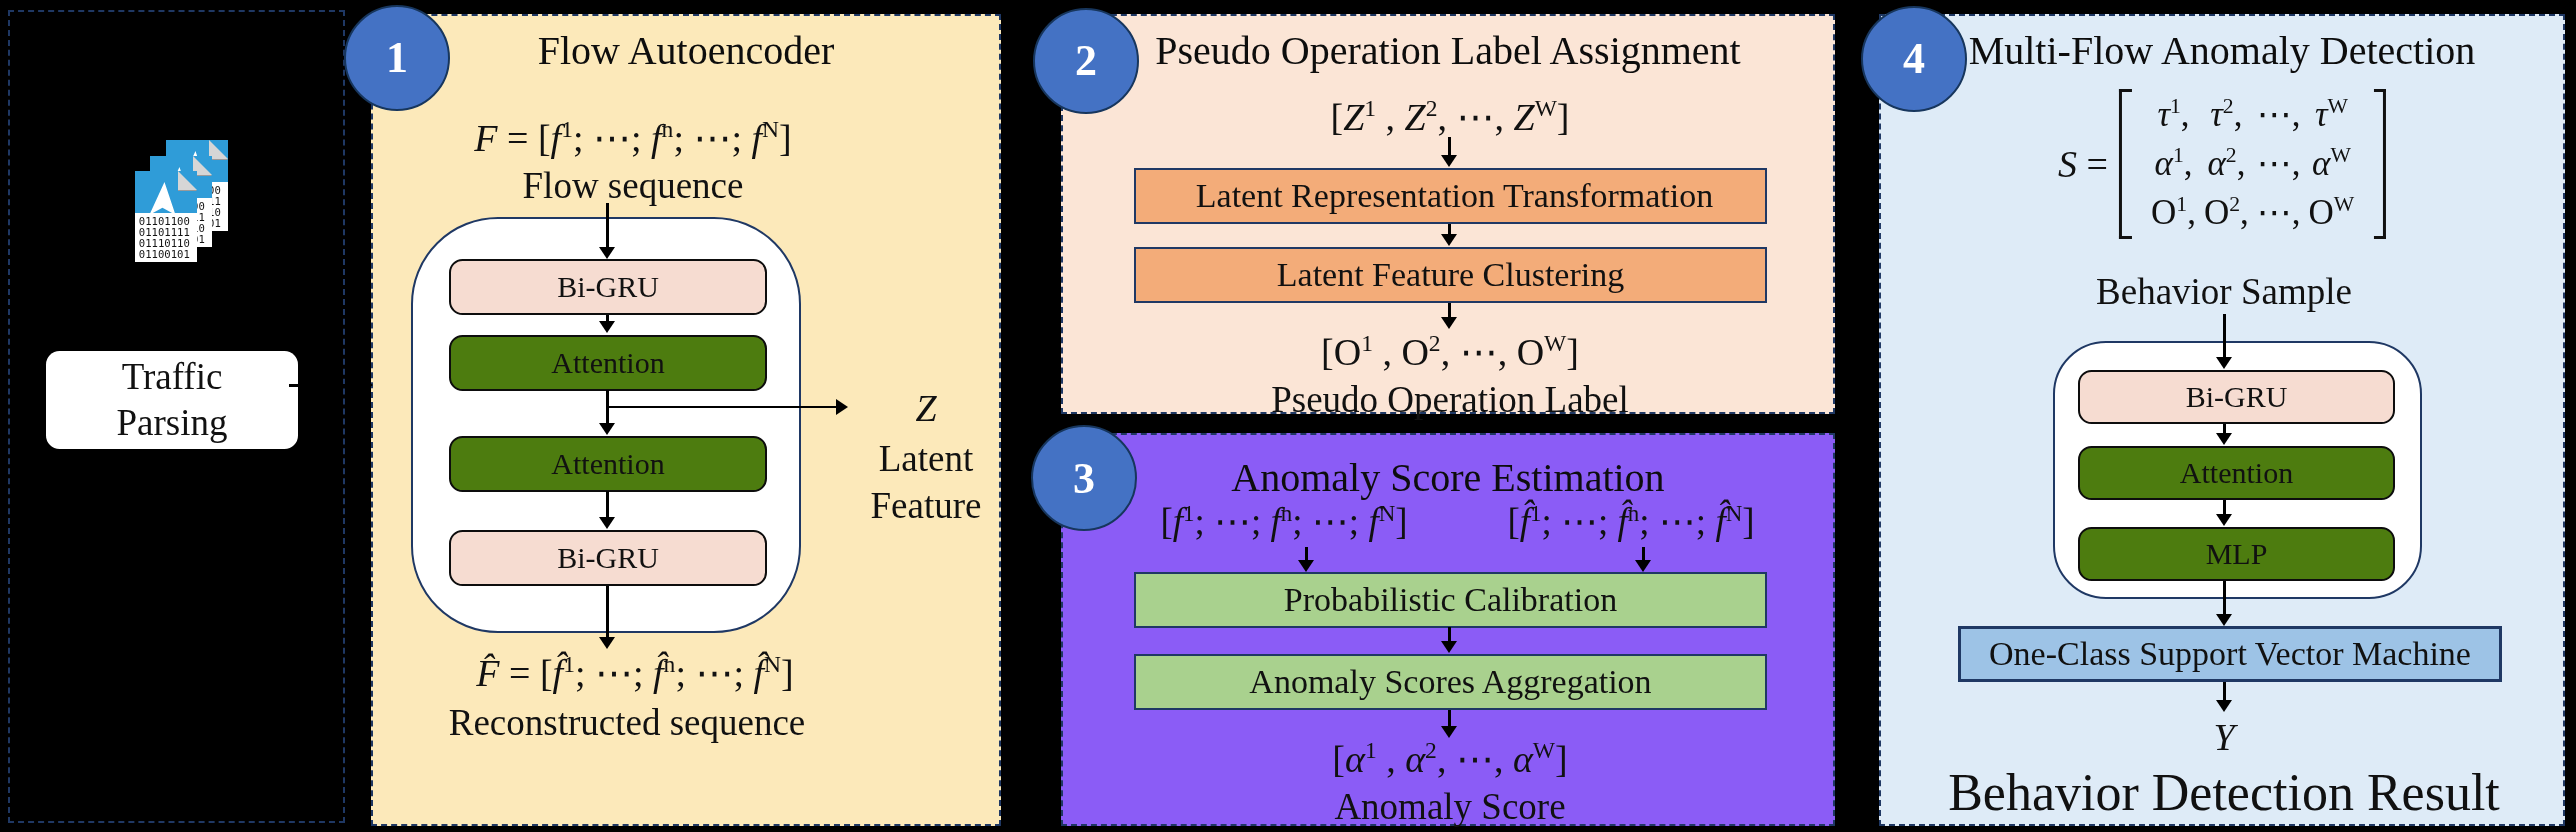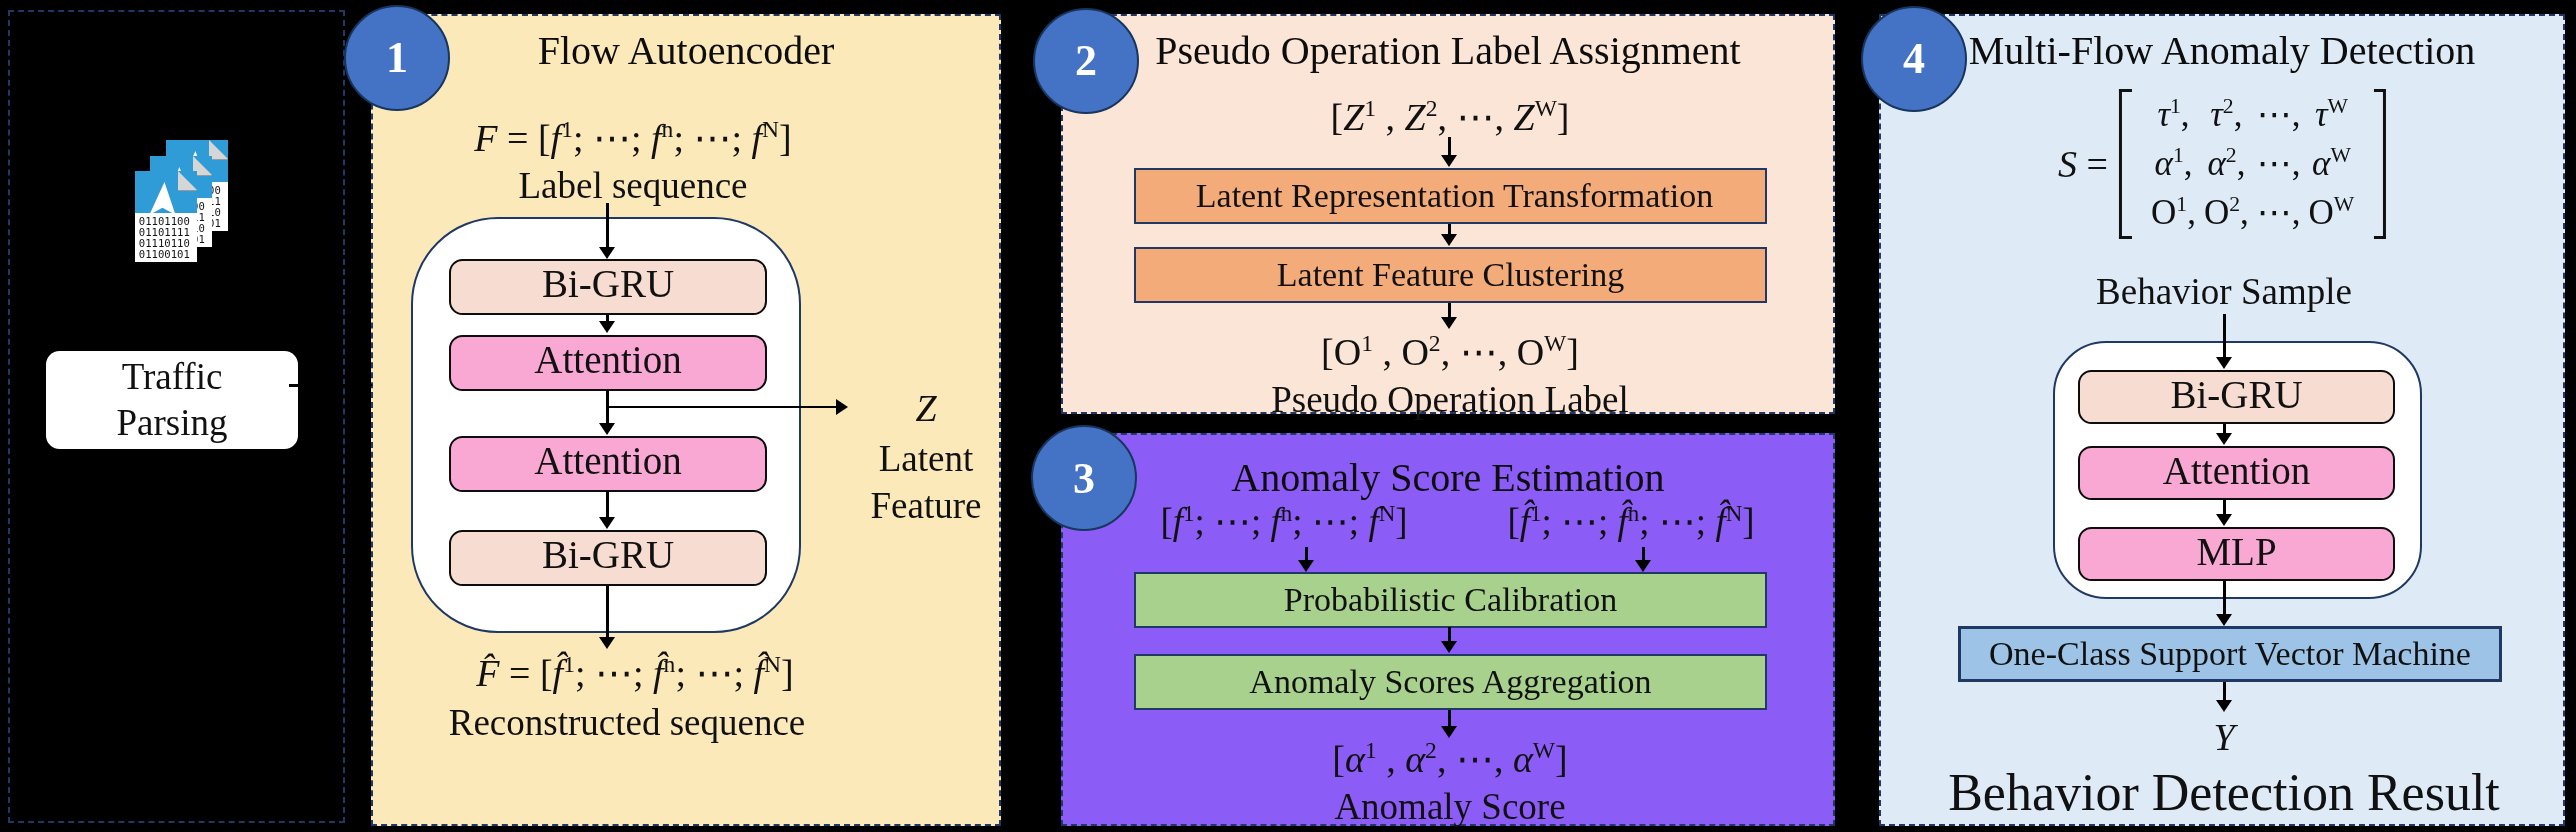--- a/index.html
+++ b/index.html
@@ -15,23 +15,23 @@
     justify-content:center; color:#fff; font-size:44px; font-weight:bold; z-index:30; }
 
   .panel-title { position:absolute; left:0; right:0; text-align:center; font-size:40px; color:#0d0d0d; }
   .formula { position:absolute; font-size:38px; text-align:center; white-space:nowrap; }
   .formula sup { font-size:62%; }
   .sublabel { position:absolute; font-size:37px; text-align:center; white-space:nowrap; }
 
   .white-container { position:absolute; background:#fff; border:2.4px solid #1F3864; }
 
   .node-box { position:absolute; border:2.4px solid #0d0d0d; border-radius:13.5px;
-    display:flex; align-items:flex-start; justify-content:center; font-size:39px; }
+    display:flex; align-items:center; justify-content:center; font-size:30px; }
   .fill-pink { background:#F6DCD1; }
-  .fill-cream { background:#f9a8d4; }
+  .fill-cream { background:#4d7c0f; }
 
   .step-box { position:absolute; border:2.9px solid #1F3864; display:flex; align-items:center;
     justify-content:center; font-size:34px; white-space:nowrap; }
   .fill-orange { background:#F3AC79; }
   .fill-green { background:#A9D18E; }
   .fill-blue  { background:#9DC3E6; border-width:3.4px; }
 
   .varrow { position:absolute; width:2.9px; background:#000; z-index:5; }
   .varrow::after { content:""; position:absolute; top:100%; left:50%; transform:translateX(-50%);
     width:0; height:0; border:8.7px solid transparent; border-bottom:none; border-top:12.5px solid #000; }
@@ -116,21 +116,21 @@
     <span>Traffic</span>
     <span>Parsing</span>
   </div>
 
   <div class="harrow" style="left:289px; top:384px; width:72px;"></div>
 
   <div class="panel" style="left:371px; top:13.5px; width:630px; height:812px; background:#FCE9BA;">
     <div class="panel-title" style="top:11.5px;">Flow Autoencoder</div>
 
     <div class="formula" style="left:0; width:520px; top:100px;"><i>F</i> = [<i>f</i><sup>1</sup>; ⋯; <i>f</i><sup>n</sup>; ⋯; <i>f</i><sup>N</sup>]</div>
-    <div class="sublabel" style="left:0; width:520px; top:148px;">Label sequence</div>
+    <div class="sublabel" style="left:0; width:520px; top:148px;">Flow sequence</div>
 
     <div class="varrow" style="left:233px; top:187px; height:44px;"></div>
 
     <div class="white-container" style="left:38px; top:201px; width:390px; height:416px; border-radius:87px;"></div>
 
     <div class="node-box fill-pink" style="left:76px; top:243px; width:318px; height:56px;">
       <span>Bi-GRU</span>
     </div>
     <div class="varrow" style="left:233px; top:299px; height:6.7px;"></div>
     <div class="node-box fill-cream" style="left:76px; top:319px; width:318px; height:56px;">

